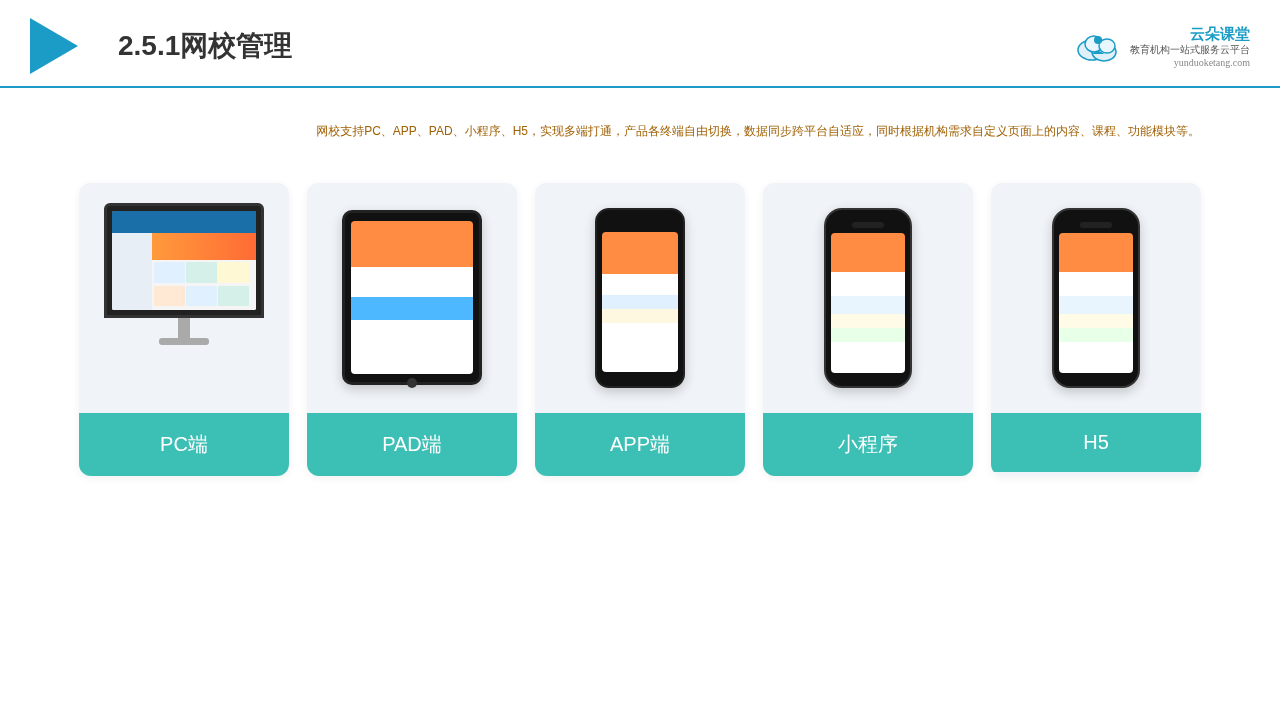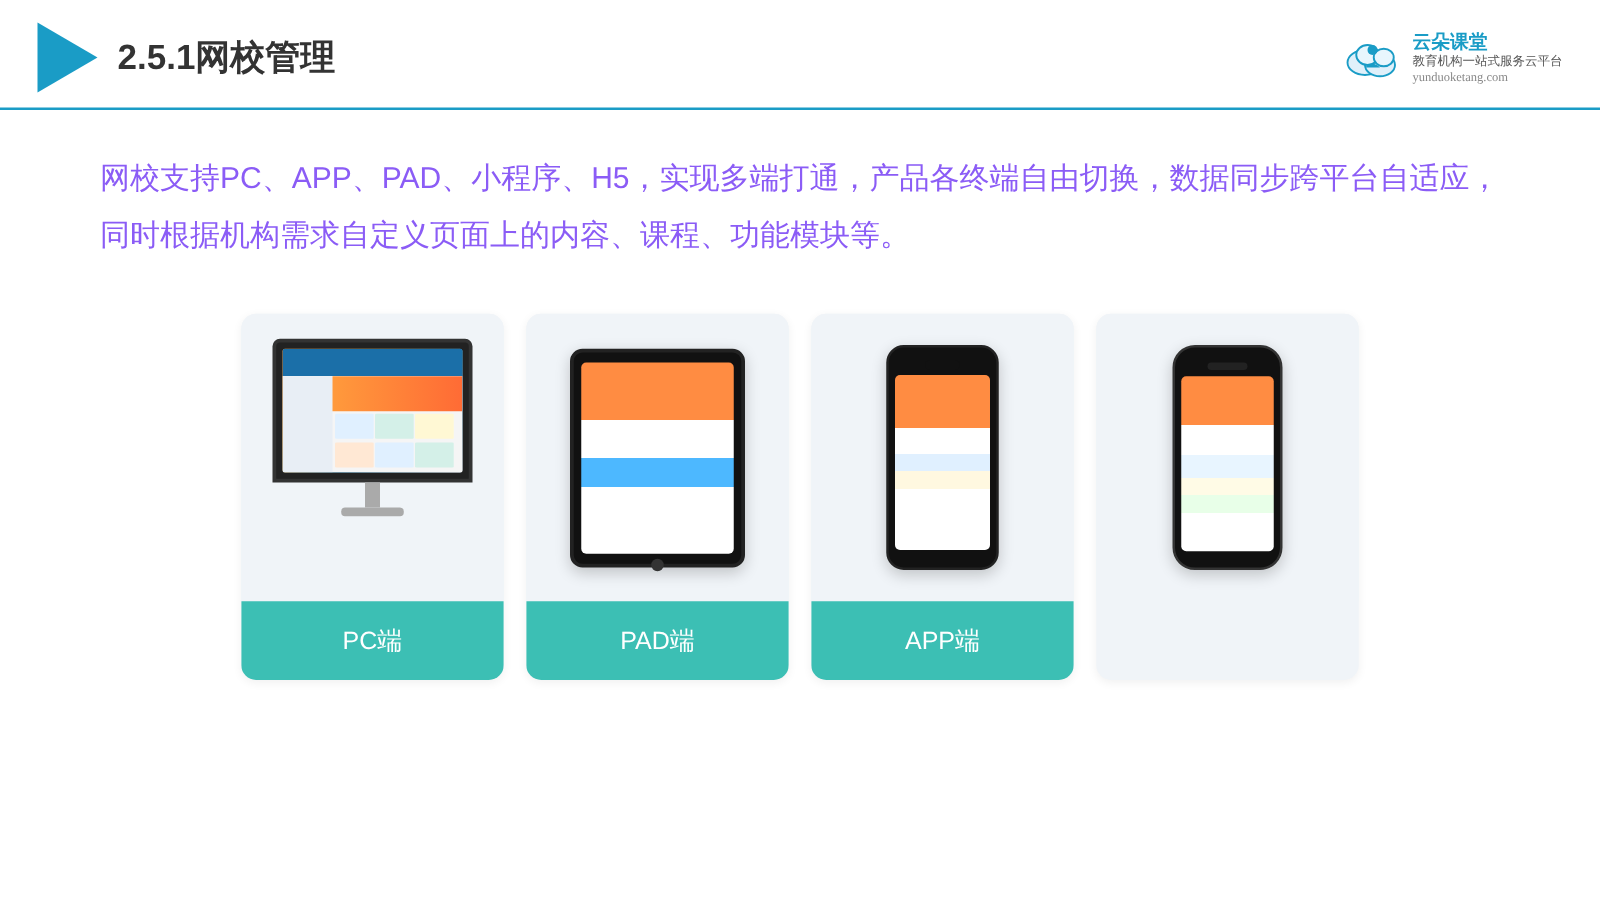--- a/index.html
+++ b/index.html
@@ -29,39 +29,40 @@
       width: 0;
       height: 0;
       border-top: 28px solid transparent;
       border-bottom: 28px solid transparent;
       border-left: 48px solid #1a9cc6;
     }
     .page-title {
       font-size: 28px;
       font-weight: bold;
       color: #333;
+      margin-left: 24px;
     }
     .header-right {
       display: flex;
       align-items: center;
       gap: 8px;
     }
     .brand-logo {
       display: flex;
       align-items: center;
       gap: 6px;
     }
     .cloud-icon-svg {
       width: 52px;
       height: 36px;
     }
     .brand-text {
       display: flex;
       flex-direction: column;
-      align-items: flex-start;
+      align-items: flex-end;
     }
     .brand-name {
       font-size: 15px;
       color: #1a9cc6;
       font-weight: bold;
       line-height: 1.2;
     }
     .brand-sub {
       font-size: 10px;
       color: #555;
@@ -69,23 +70,24 @@
     }
     .brand-url {
       font-size: 10px;
       color: #888;
       font-family: Liberation Serif, serif;
     }
 
     
     .description {
       padding: 32px 80px 20px 80px;
-      font-size: 24px;
-      color: #8b5cf6;
+      font-size: 12px;
+      color: #a16207;
       line-height: 1.9;
+      text-align: right;
     }
 
     
     .cards-section {
       display: flex;
       justify-content: center;
       gap: 18px;
       padding: 20px 40px 0 40px;
     }
     .card {
@@ -373,23 +375,33 @@
       <div class="phone-mockup">
         <div class="phone-notch"></div>
         <div class="phone-screen">
           <div class="phone-screen-small"></div>
         </div>
       </div>
     </div>
     <div class="card-label">APP端</div>
   </div>
 
-
   <div class="card">
     <div class="card-image-area">
       <div class="phone-modern">
         <div class="phone-modern-notch"></div>
         <div class="phone-modern-screen"></div>
       </div>
     </div>
+    <div class="card-label">小程序</div>
+  </div>
+
+  <div class="card">
+    <div class="card-image-area">
+      <div class="phone-modern">
+        <div class="phone-modern-notch"></div>
+        <div class="phone-modern-screen"></div>
+      </div>
+    </div>
+    <div class="card-label">H5</div>
   </div>
 
 </div>
 
 </body></html>

